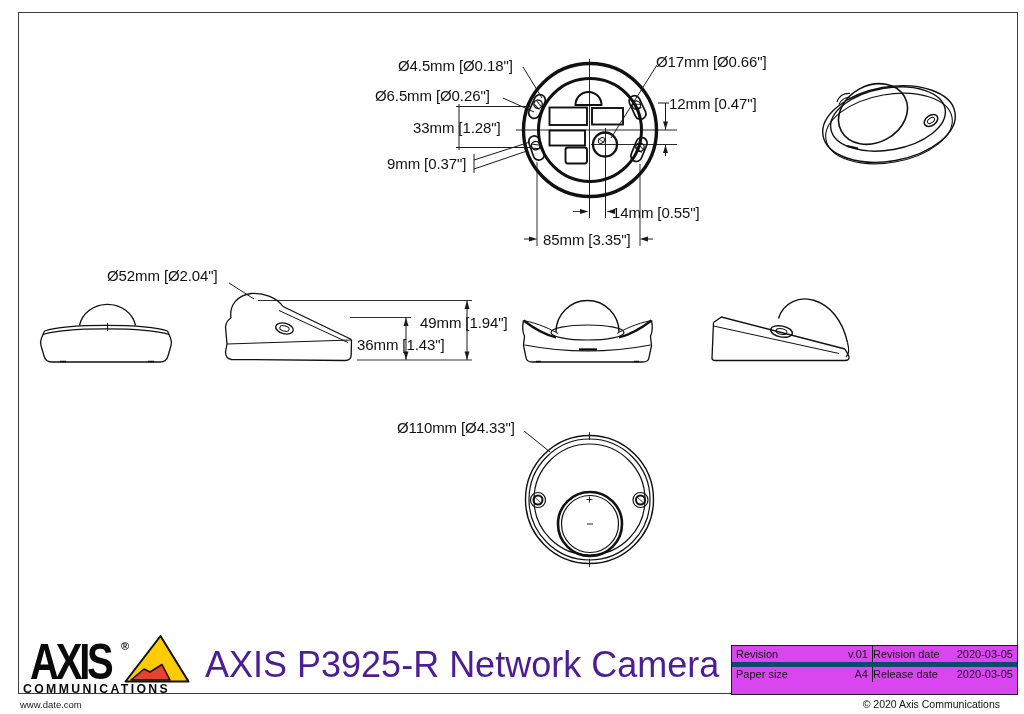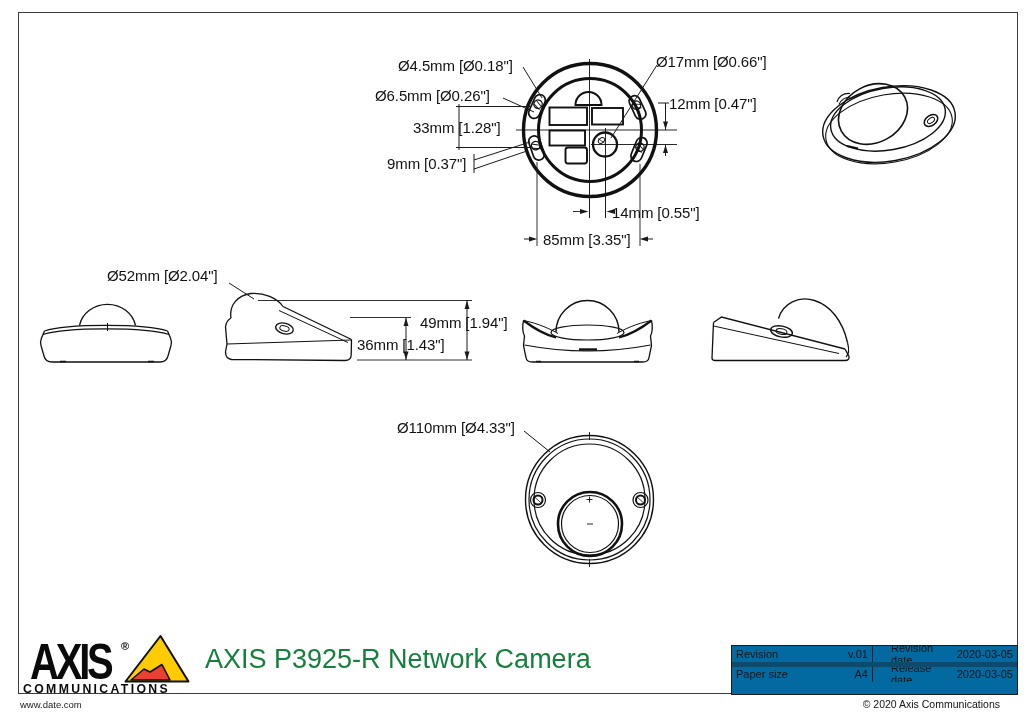--- a/index.html
+++ b/index.html
@@ -1,34 +1,34 @@
 <!DOCTYPE html>
 <html><head>
 <meta charset="utf-8">
 <style>
   html,body{margin:0;padding:0;background:#fff;}
   body{font-family:"Liberation Sans",sans-serif;color:#161616;}
   #page{position:relative;width:1024px;height:714px;background:#ffffff;overflow:hidden;}
   #frame{position:absolute;left:18px;top:12px;width:998px;height:680px;border:1.5px solid #3d3d3d;}
   svg.art{position:absolute;left:0;top:0;}
   .dim{position:absolute;font-size:15px;white-space:nowrap;letter-spacing:-0.1px;color:#111;}
-  .doc-title{position:absolute;left:205px;top:644px;font-size:27px;color:#15803d;white-space:nowrap;}
+  .doc-title{position:absolute;left:205px;top:644px;font-size:36px;color:#4c1d95;white-space:nowrap;}
   .brand{position:absolute;left:30px;top:637px;font-size:50px;font-weight:900;letter-spacing:-4px;
          transform:scaleX(.80);transform-origin:0 0;line-height:1;color:#0a0a0a;}
   .brand-r{position:absolute;left:121px;top:640px;font-size:11px;font-weight:700;color:#0a0a0a;}
   .brand-sub{position:absolute;left:23px;top:682px;font-size:12.5px;font-weight:800;
              letter-spacing:2.4px;white-space:nowrap;color:#0a0a0a;transform:scaleX(.98);transform-origin:0 0;}
   .tbl{position:absolute;left:731px;top:645px;width:287px;height:50px;border:1px solid #1c1c1c;
-       font-size:11px;box-sizing:border-box;background:#0369a1;}
+       font-size:11px;box-sizing:border-box;background:#d946ef;}
   .tr{display:flex;height:15.6px;border-top:5px solid #0c4a6e;}
   .tr:first-child{border-top:none;}
   .c{display:flex;align-items:center;box-sizing:border-box;overflow:hidden;}
   .l1{width:94px;padding-left:4px;}
   .v1{width:46px;justify-content:flex-end;padding-right:4px;}
-  .l2{width:73px;padding-left:18px;border-left:1px solid #1c1c1c;}
+  .l2{width:73px;padding-left:0;border-left:1px solid #1c1c1c;}
   .v2{flex:1;justify-content:flex-end;padding-right:4px;}
   .site{position:absolute;left:20px;top:699px;font-size:9.5px;color:#222;}
   .copy{position:absolute;right:24px;top:698px;font-size:10.5px;color:#111;}
 </style>
 </head>
 <body>
 
 <div id="page">
   <div id="frame"></div>
 

